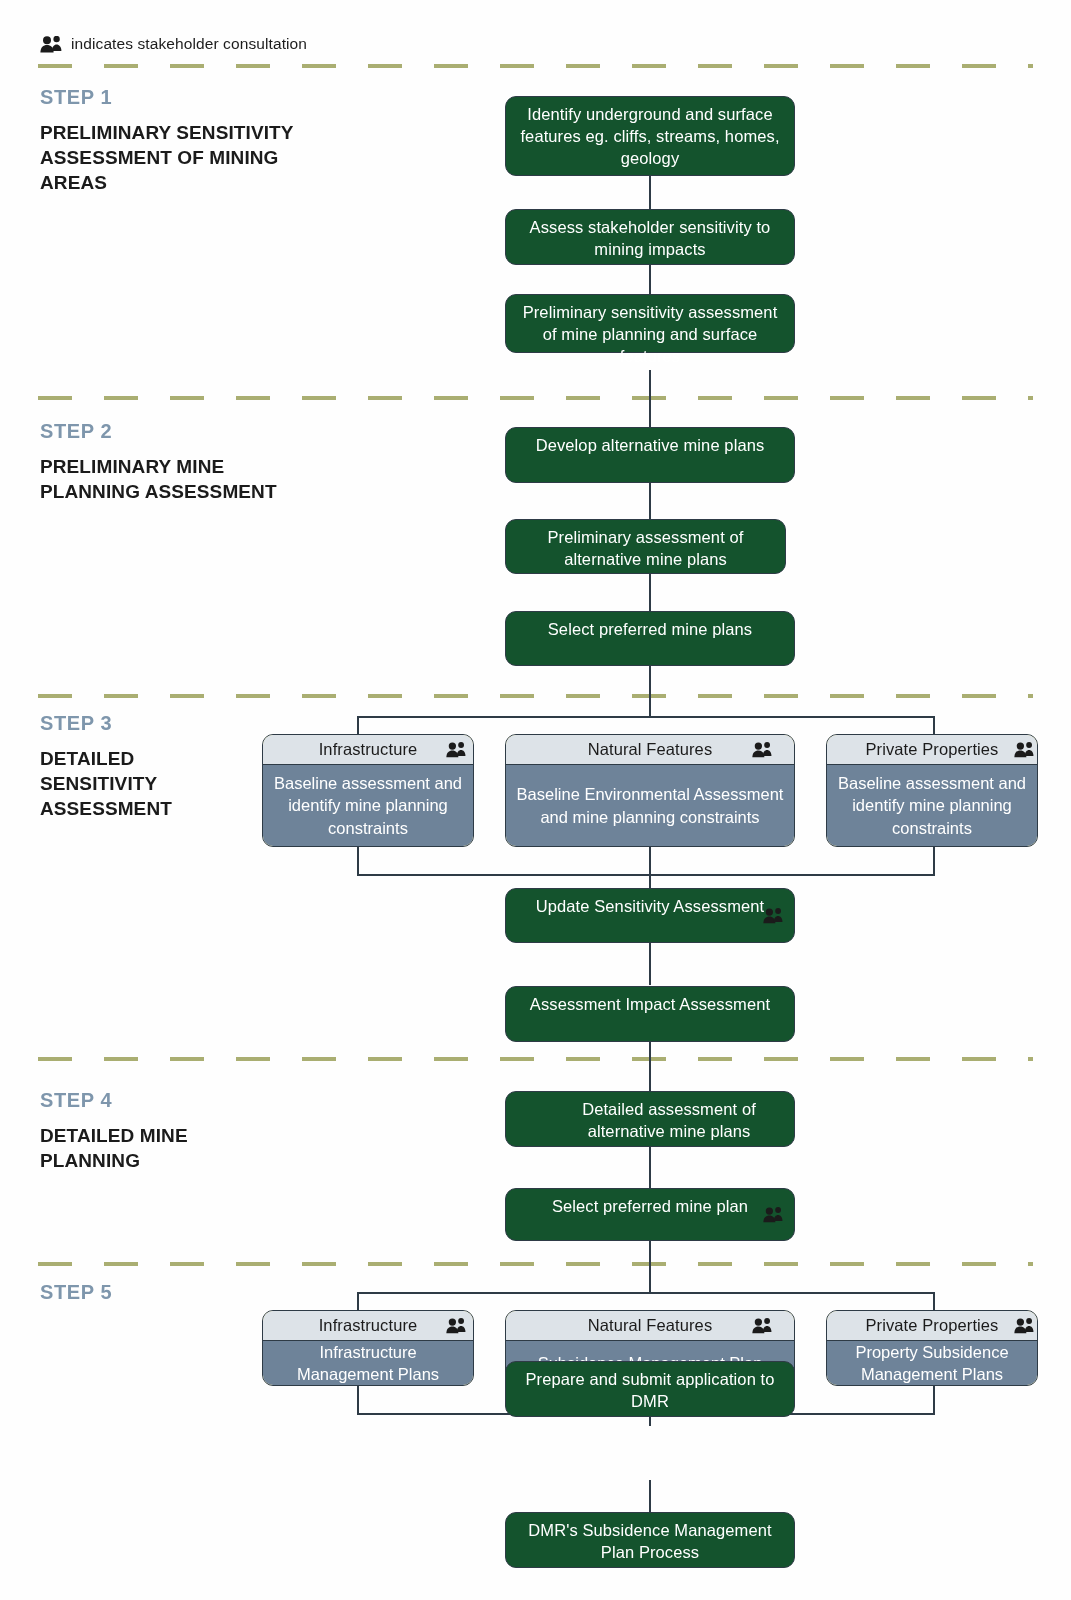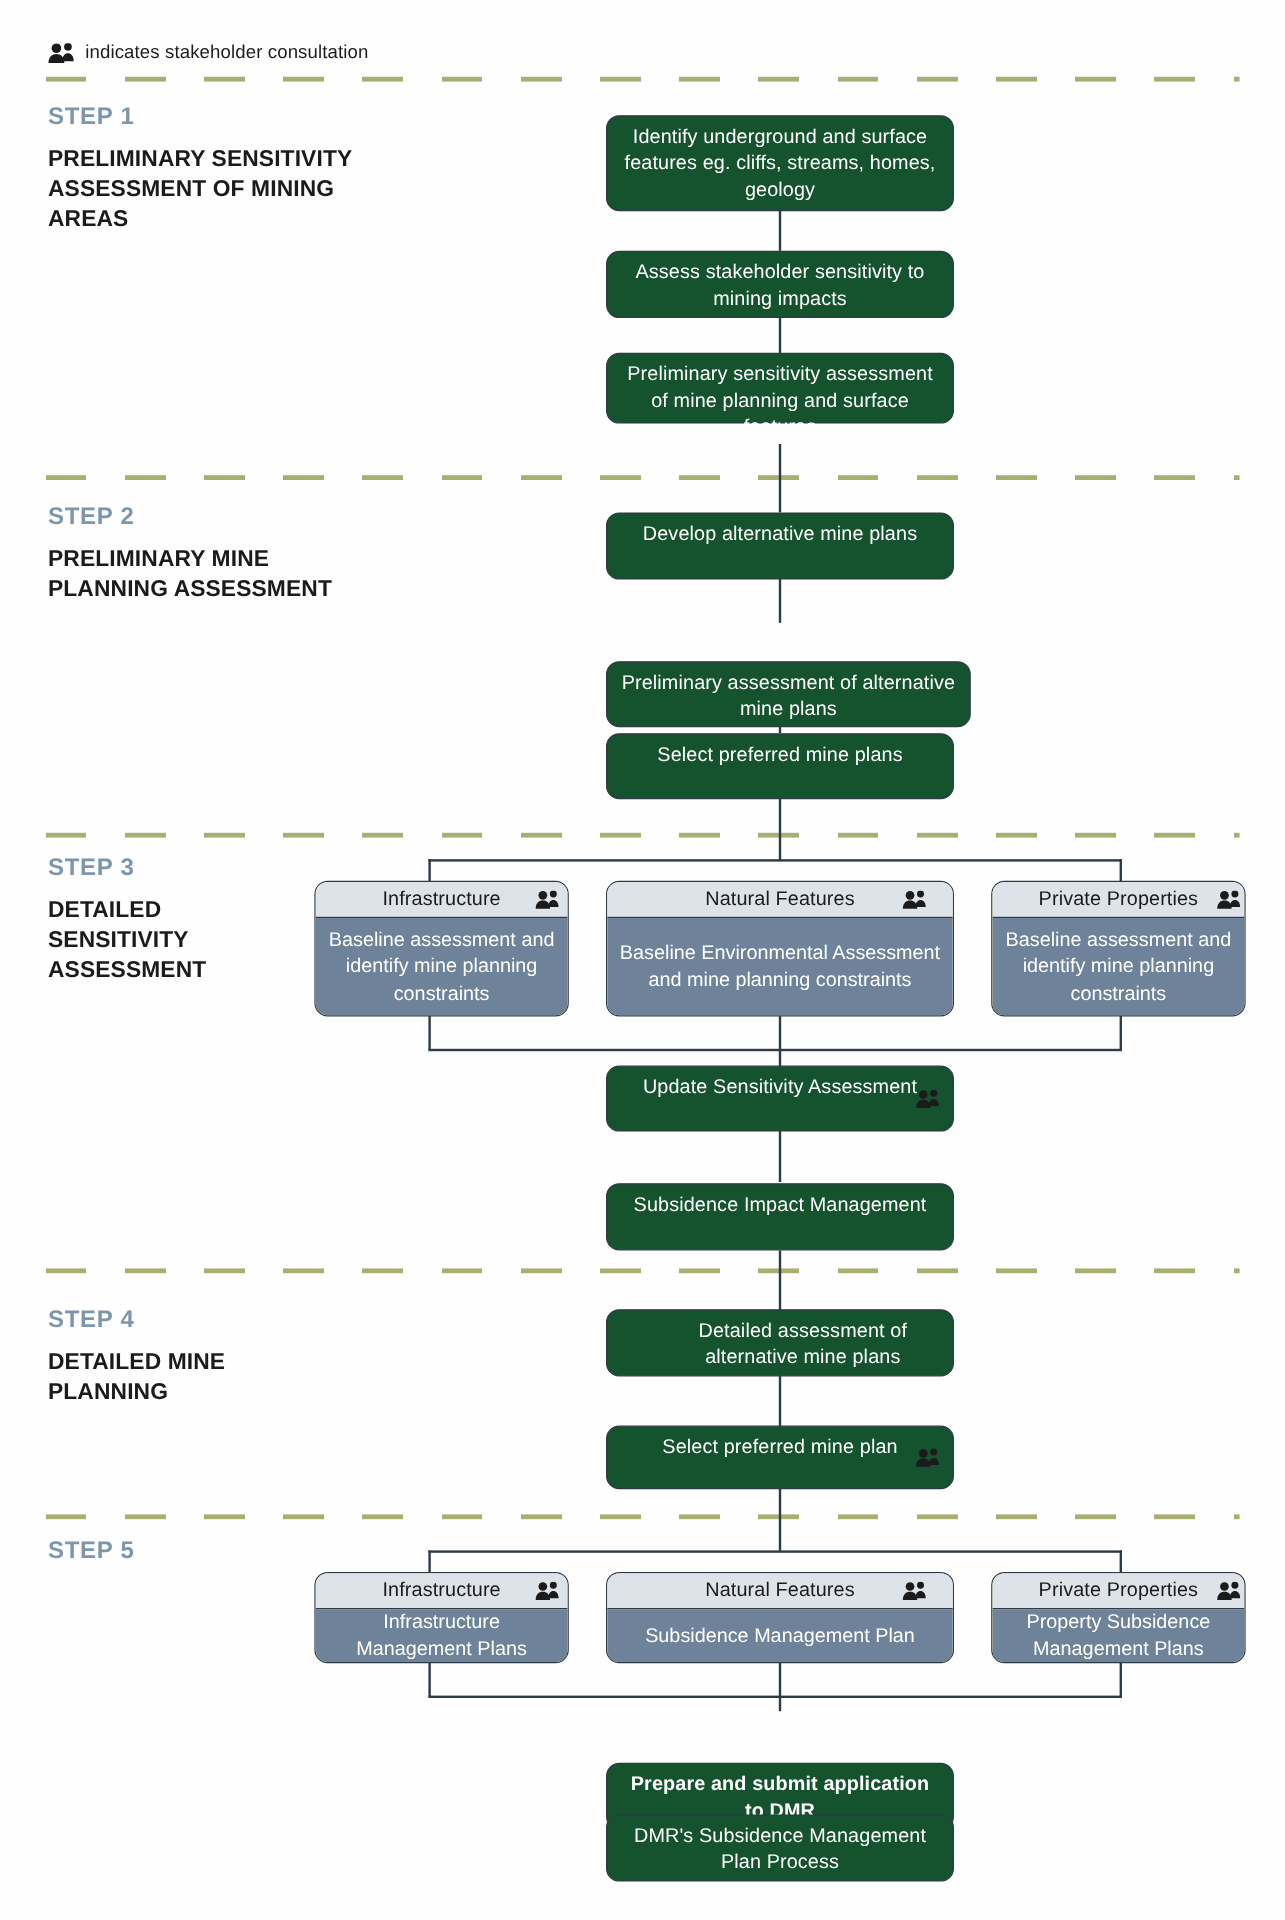--- a/index.html
+++ b/index.html
@@ -259,21 +259,21 @@
   </div>
 
   <div class="node" style="left:505px; top:294px; width:290px; height:59px;">
     <span class="node-text">Preliminary sensitivity assessment of mine planning and surface features</span>
   </div>
 
   <div class="node" style="left:505px; top:427px; width:290px; height:56px;">
     <span class="node-text">Develop alternative mine plans</span>
   </div>
 
-  <div class="node" style="left:505px; top:519px; width:304px; height:55px;margin-top:32px;">
+  <div class="node" style="left:505px; top:519px; width:281px; height:55px;">
     <span class="node-text">Preliminary assessment of alternative mine plans</span>
   </div>
 
   <div class="node" style="left:505px; top:611px; width:290px; height:55px;">
     <span class="node-text">Select preferred mine plans</span>
   </div>
 
   <div class="card" style="left:262px; top:734px; width:212px; height:113px;">
     <div class="card-head">
       <span>Infrastructure</span>
@@ -331,21 +331,21 @@
       <svg width="20" height="16" viewBox="0 0 22 17">
         <circle cx="7" cy="4.2" r="4.0" fill="#1b1b1b"></circle>
         <path d="M0.4 16.6 C0.4 11.3 3.4 9.0 7 9.0 C10.6 9.0 13.6 11.3 13.6 16.6 Z" fill="#1b1b1b"></path>
         <circle cx="16.6" cy="3.0" r="3.2" fill="#1b1b1b"></circle>
         <path d="M11.9 15.0 C11.9 10.6 14.2 8.4 16.6 8.4 C19.0 8.4 21.4 10.6 21.4 15.0 Z" fill="#1b1b1b"></path>
       </svg>
     </span>
   </div>
 
   <div class="node" style="left:505px; top:986px; width:290px; height:56px;">
-    <span class="node-text">Subsidence Impact Management</span>
+    <span class="node-text">Assessment Impact Assessment</span>
   </div>
 
   <div class="node" style="left:505px; top:1091px; width:290px; height:56px;padding-left:48px;">
     <span class="node-text">Detailed assessment of alternative mine plans</span>
   </div>
 
   <div class="node" style="left:505px; top:1188px; width:290px; height:53px;">
     <span class="node-text">Select preferred mine plan</span>
     <span class="node-icon people-icon">
       <svg width="20" height="16" viewBox="0 0 22 17">
@@ -401,21 +401,21 @@
           <circle cx="16.6" cy="3.0" r="3.2" fill="#1b1b1b"></circle>
           <path d="M11.9 15.0 C11.9 10.6 14.2 8.4 16.6 8.4 C19.0 8.4 21.4 10.6 21.4 15.0 Z" fill="#1b1b1b"></path>
         </svg>
       </span>
     </div>
     <div class="card-body">
       <span>Property Subsidence Management Plans</span>
     </div>
   </div>
 
-  <div class="node" style="left:505px; top:1469px; width:290px; height:56px;font-weight:bold;">
+  <div class="node" style="left:505px; top:1361px; width:290px; height:56px;">
     <span class="node-text">Prepare and submit application to DMR</span>
   </div>
 
   <div class="node" style="left:505px; top:1512px; width:290px; height:56px;">
     <span class="node-text">DMR's Subsidence Management Plan Process</span>
   </div>
 
 </div>
 
 </body></html>

